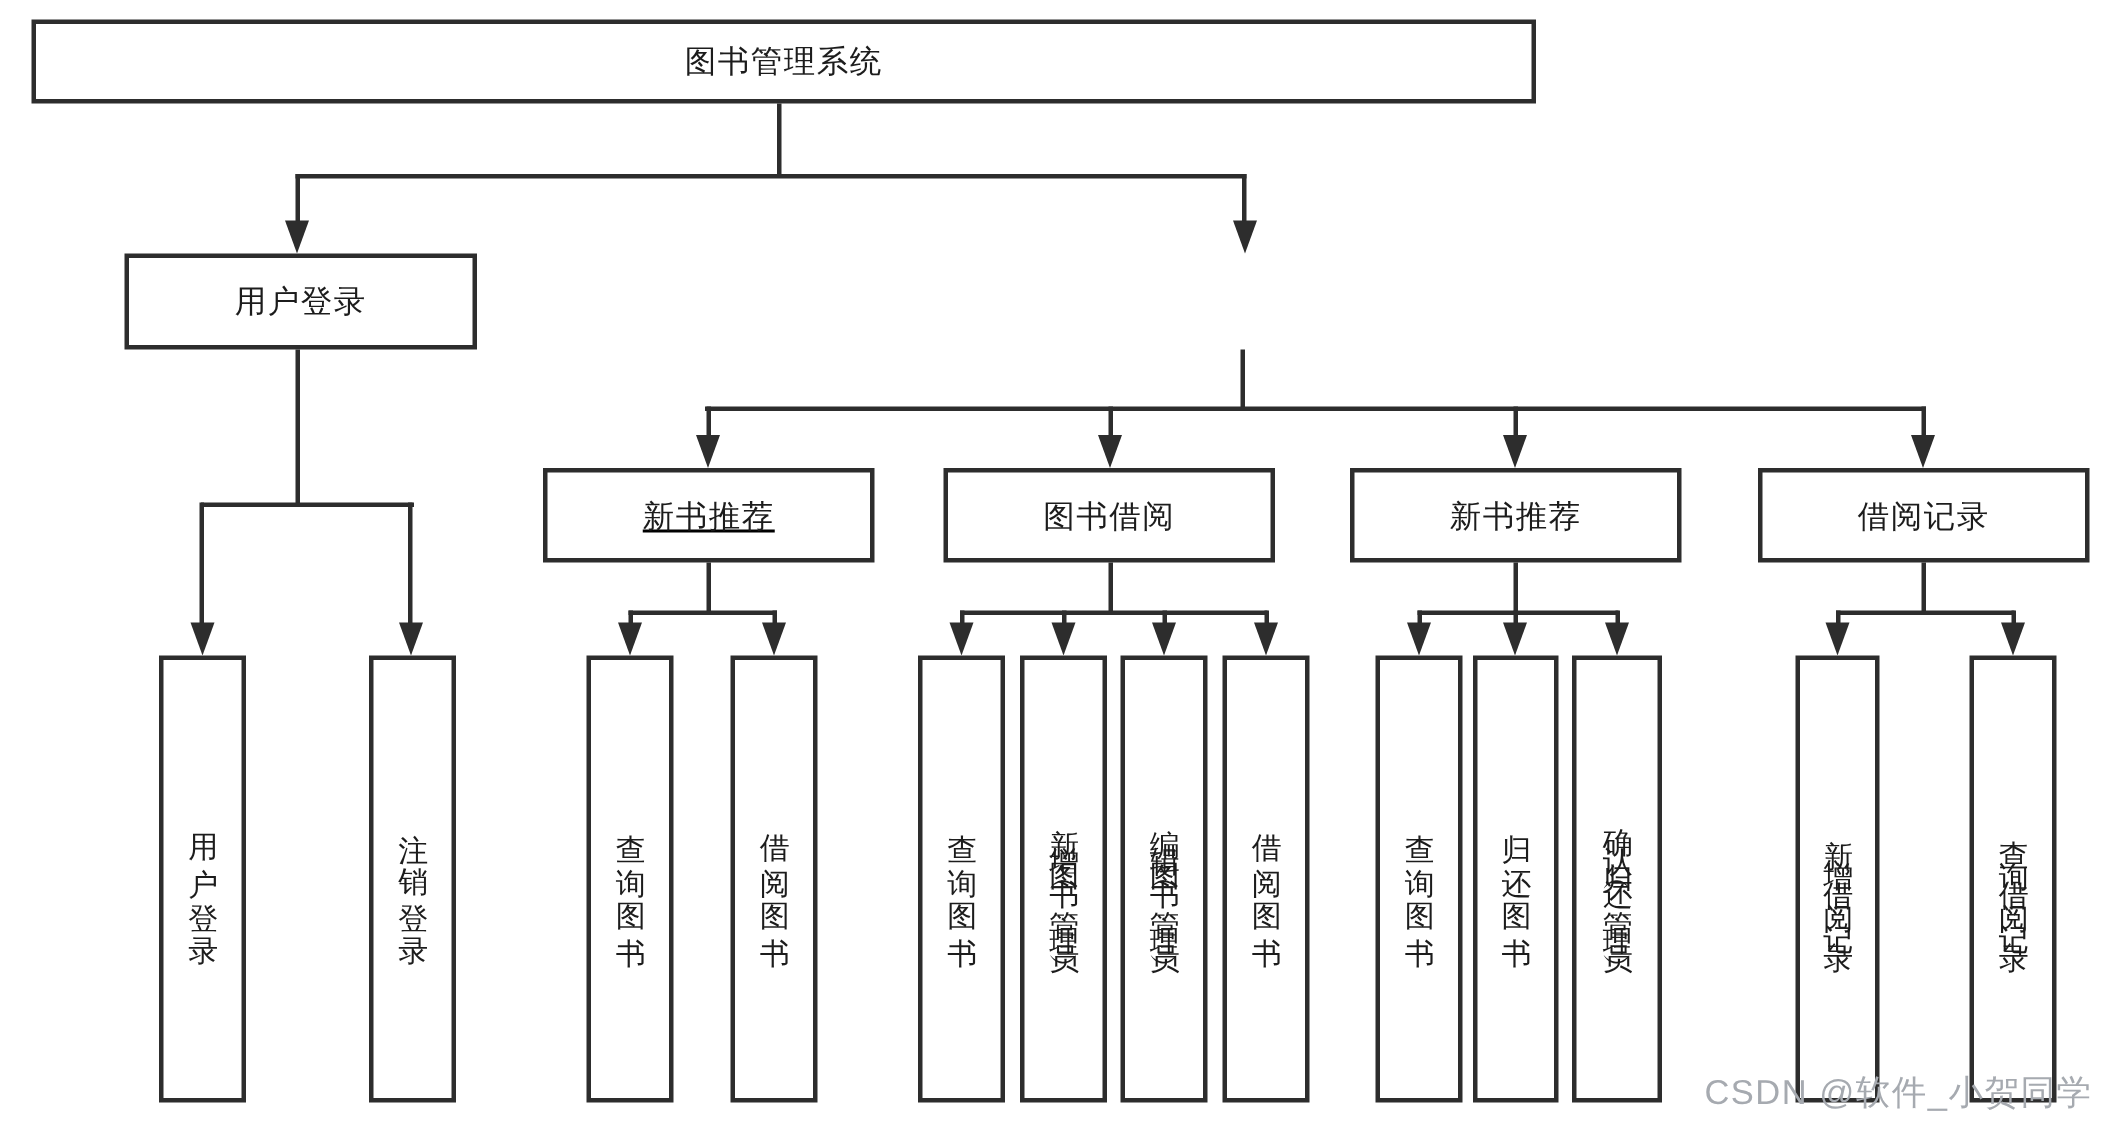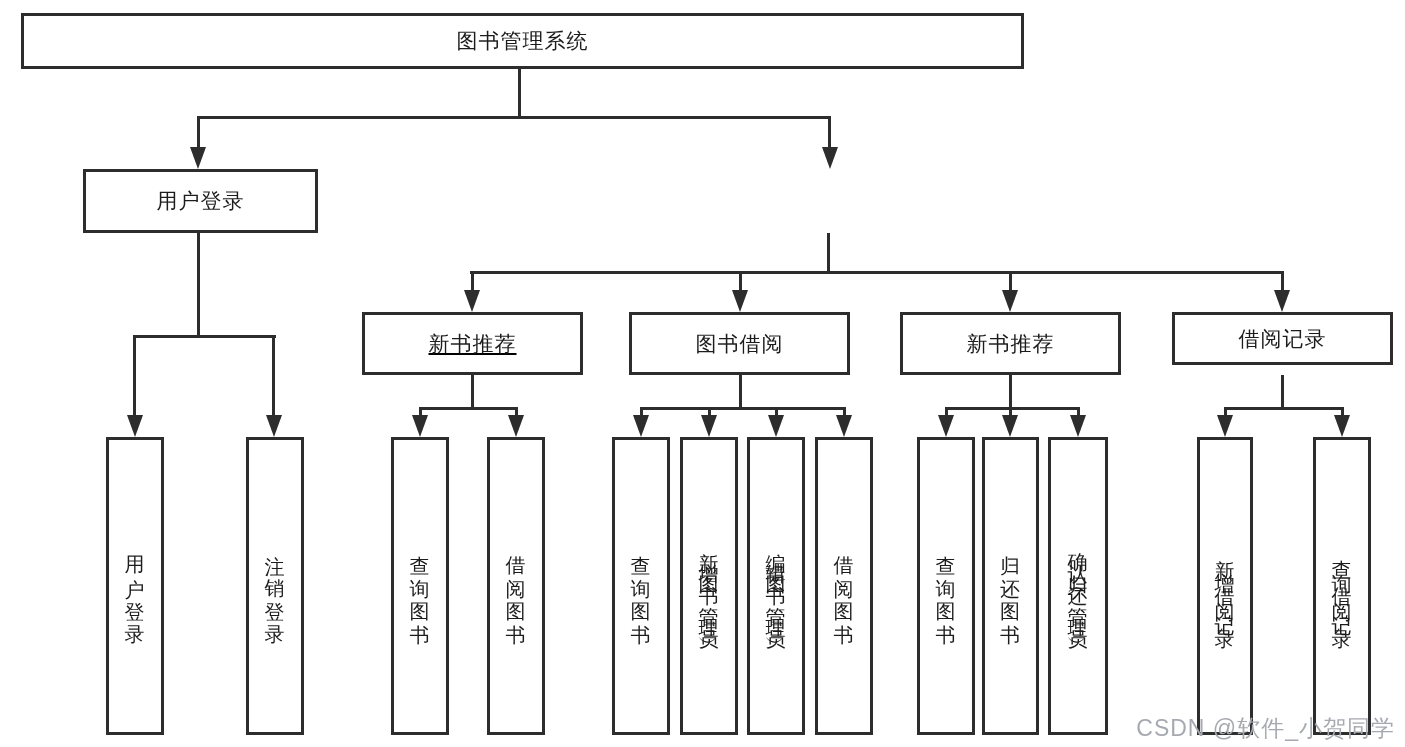--- a/index.html
+++ b/index.html
@@ -103,21 +103,21 @@
 
   <div class="box" style="left:362px; top:312px; width:221px; height:63px;text-decoration:underline;">
     <span class="hlabel">新书推荐</span>
   </div>
   <div class="box" style="left:629px; top:312px; width:221px; height:63px;">
     <span class="hlabel">图书借阅</span>
   </div>
   <div class="box" style="left:900px; top:312px; width:221px; height:63px;">
     <span class="hlabel">新书推荐</span>
   </div>
-  <div class="box" style="left:1172px; top:312px; width:221px; height:53px;">
+  <div class="box" style="left:1172px; top:312px; width:221px; height:63px;">
     <span class="hlabel">借阅记录</span>
   </div>
 
   <div class="vl" style="left:471px; top:375px; height:34px;"></div>
   <div class="hl" style="left:419px; top:407px; width:99px;"></div>
   <div class="vl" style="left:419px; top:407px; height:11px;"></div>
   <div class="ah" style="left:412px; top:415px;"></div>
   <div class="vl" style="left:515px; top:407px; height:11px;"></div>
   <div class="ah" style="left:508px; top:415px;"></div>
 

